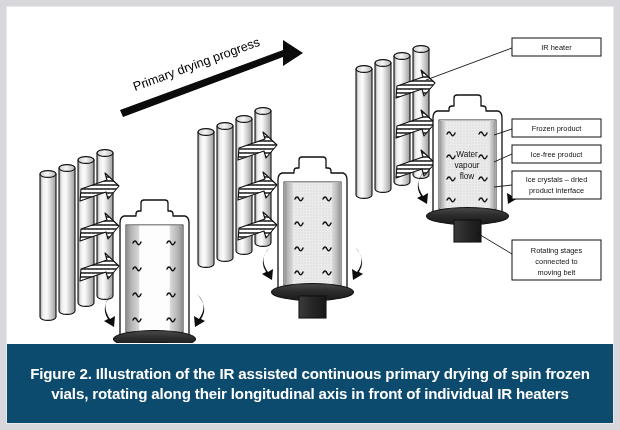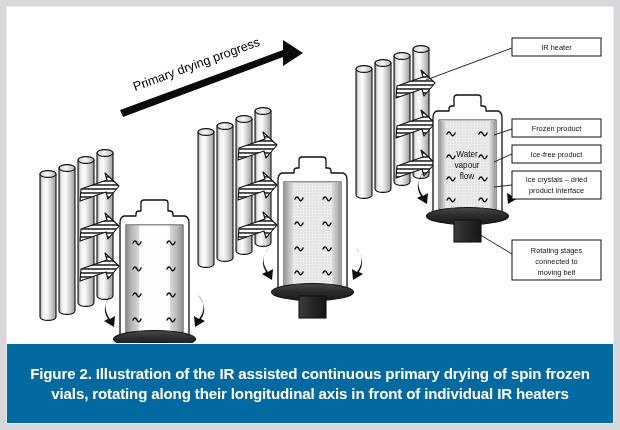--- a/index.html
+++ b/index.html
@@ -46,21 +46,21 @@
     position: absolute;
     left: 0; top: 0;
   }
   
   #caption-band {
     position: absolute;
     left: 7px;
     top: 344px;
     width: 606px;
     height: 79px;
-    background: #0369a1;
+    background: #0c4a6e;
     box-sizing: border-box;
     display: flex;
     align-items: center;
     justify-content: center;
     z-index: 30;
   }
   #caption-text {
     color: #ffffff;
     font-family: "Liberation Sans", sans-serif;
     font-weight: bold;

